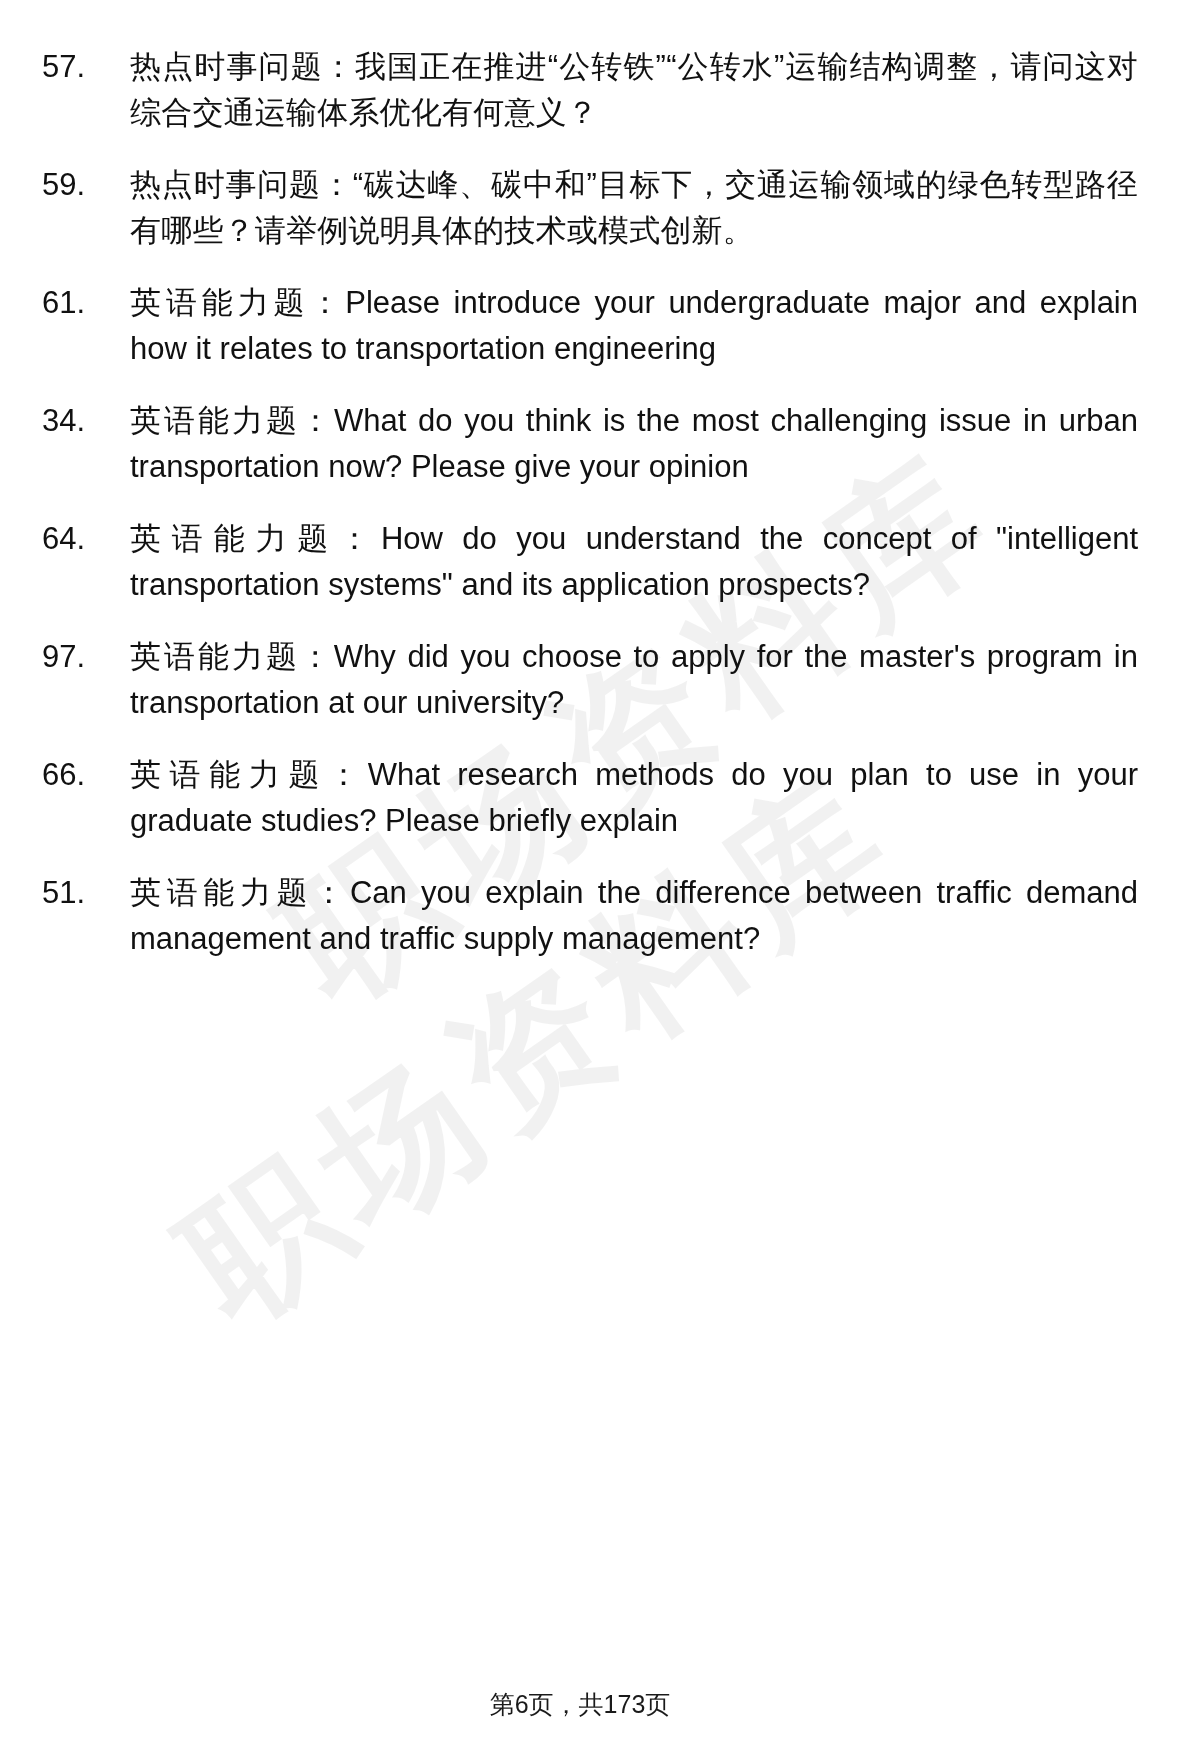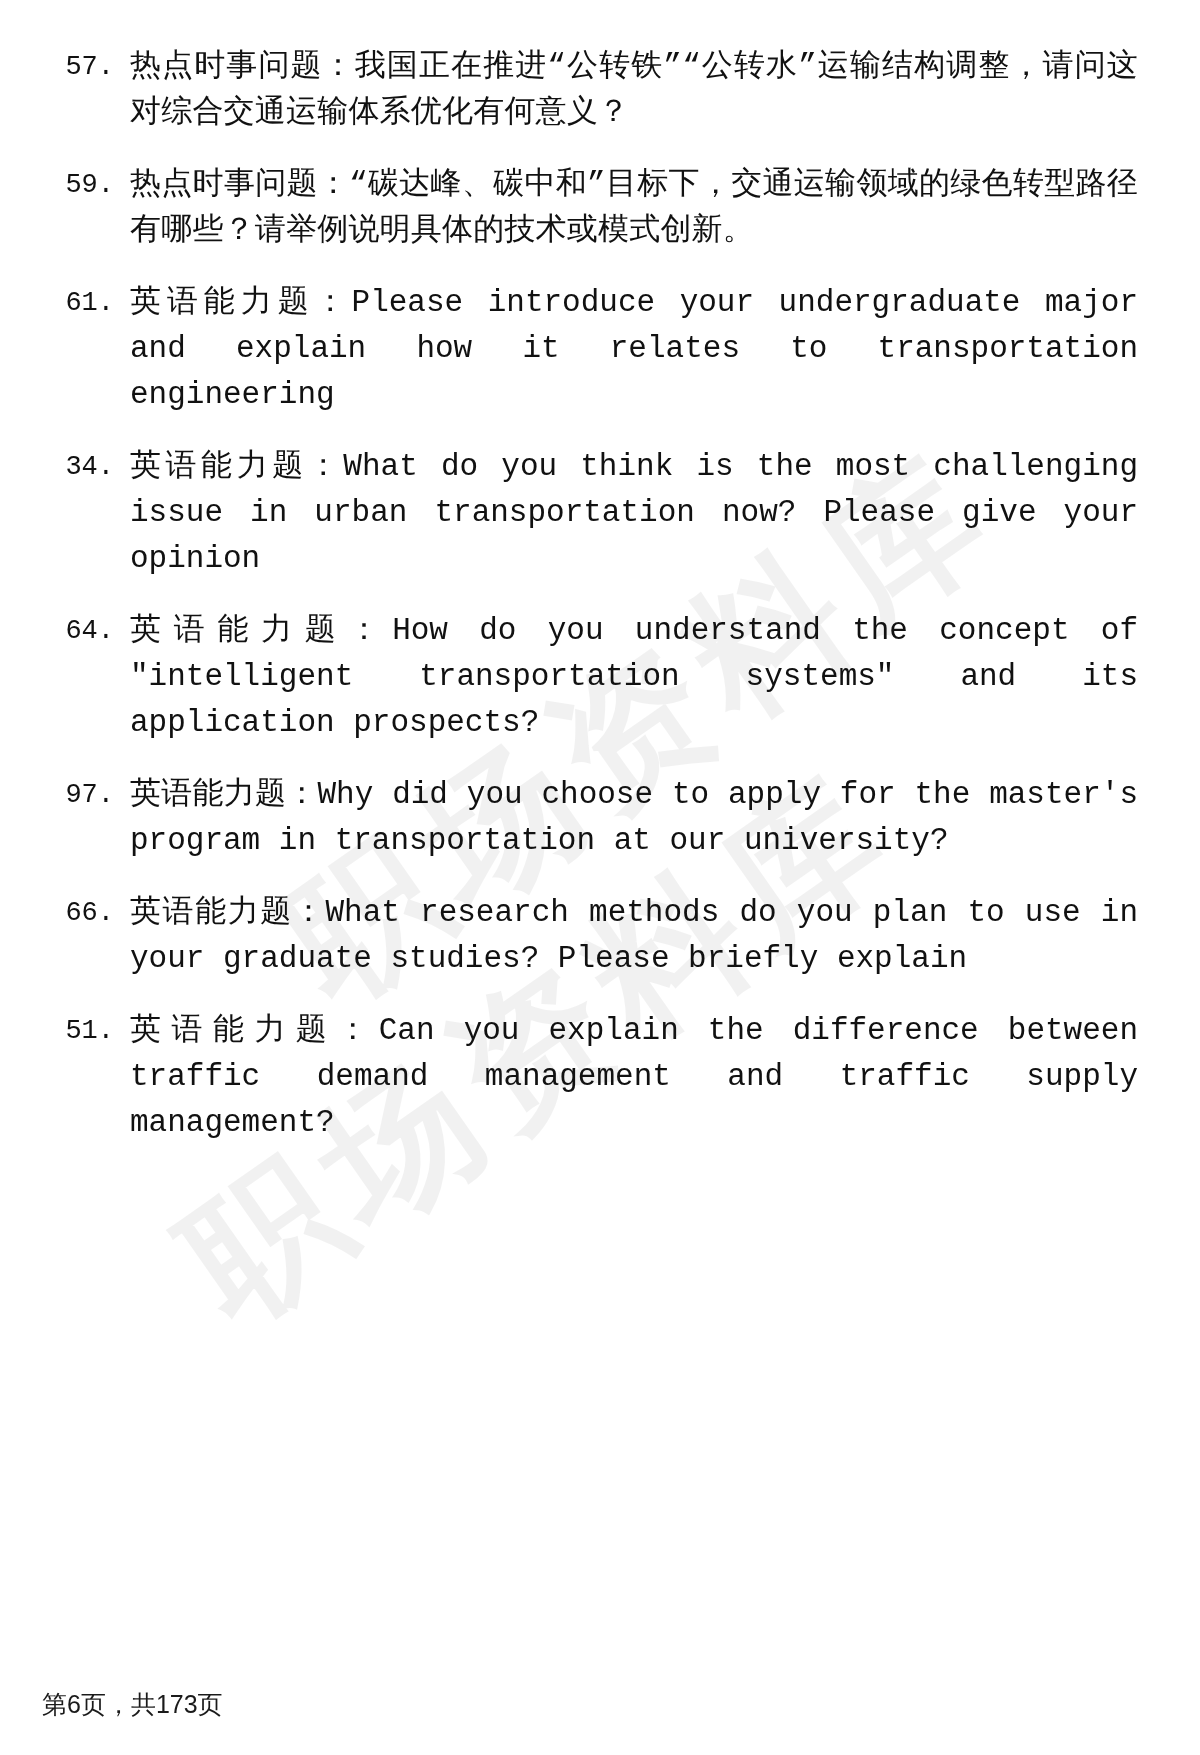--- a/index.html
+++ b/index.html
@@ -59,46 +59,47 @@
   }
 
   .q-item {
     display: flex;
     align-items: flex-start;
     margin-bottom: 26px;
   }
   .q-num {
     flex: 0 0 auto;
     width: 72px;
-    text-align: right;
+    text-align: left;
     padding-right: 16px;
-    font-size: 27px;
+    font-size: 31px;
     line-height: 46px;
     font-weight: 400;
     color: #111111;
-    font-family: Liberation Mono, monospace;
+    font-family: Liberation Sans, sans-serif;
   }
   .q-body {
     flex: 1 1 auto;
     font-size: 31px;
     line-height: 46px;
     font-weight: 400;
     color: #111111;
     text-align: justify;
     text-justify: inter-character;
     word-break: break-word;
-    font-family: Liberation Mono, monospace;
+    font-family: Liberation Sans, sans-serif;
   }
   .q-body.cn {
     letter-spacing: 0.2px;
   }
 
   
   #page-footer {
     flex: 0 0 auto;
+    text-align: center;
     font-size: 25px;
     line-height: 34px;
     color: #1a1a1a;
     padding-bottom: 34px;
     padding-right: 20px;
     font-family: "Liberation Sans", "DejaVu Sans", sans-serif;
   }
 </style>
 </head>
 <body>

